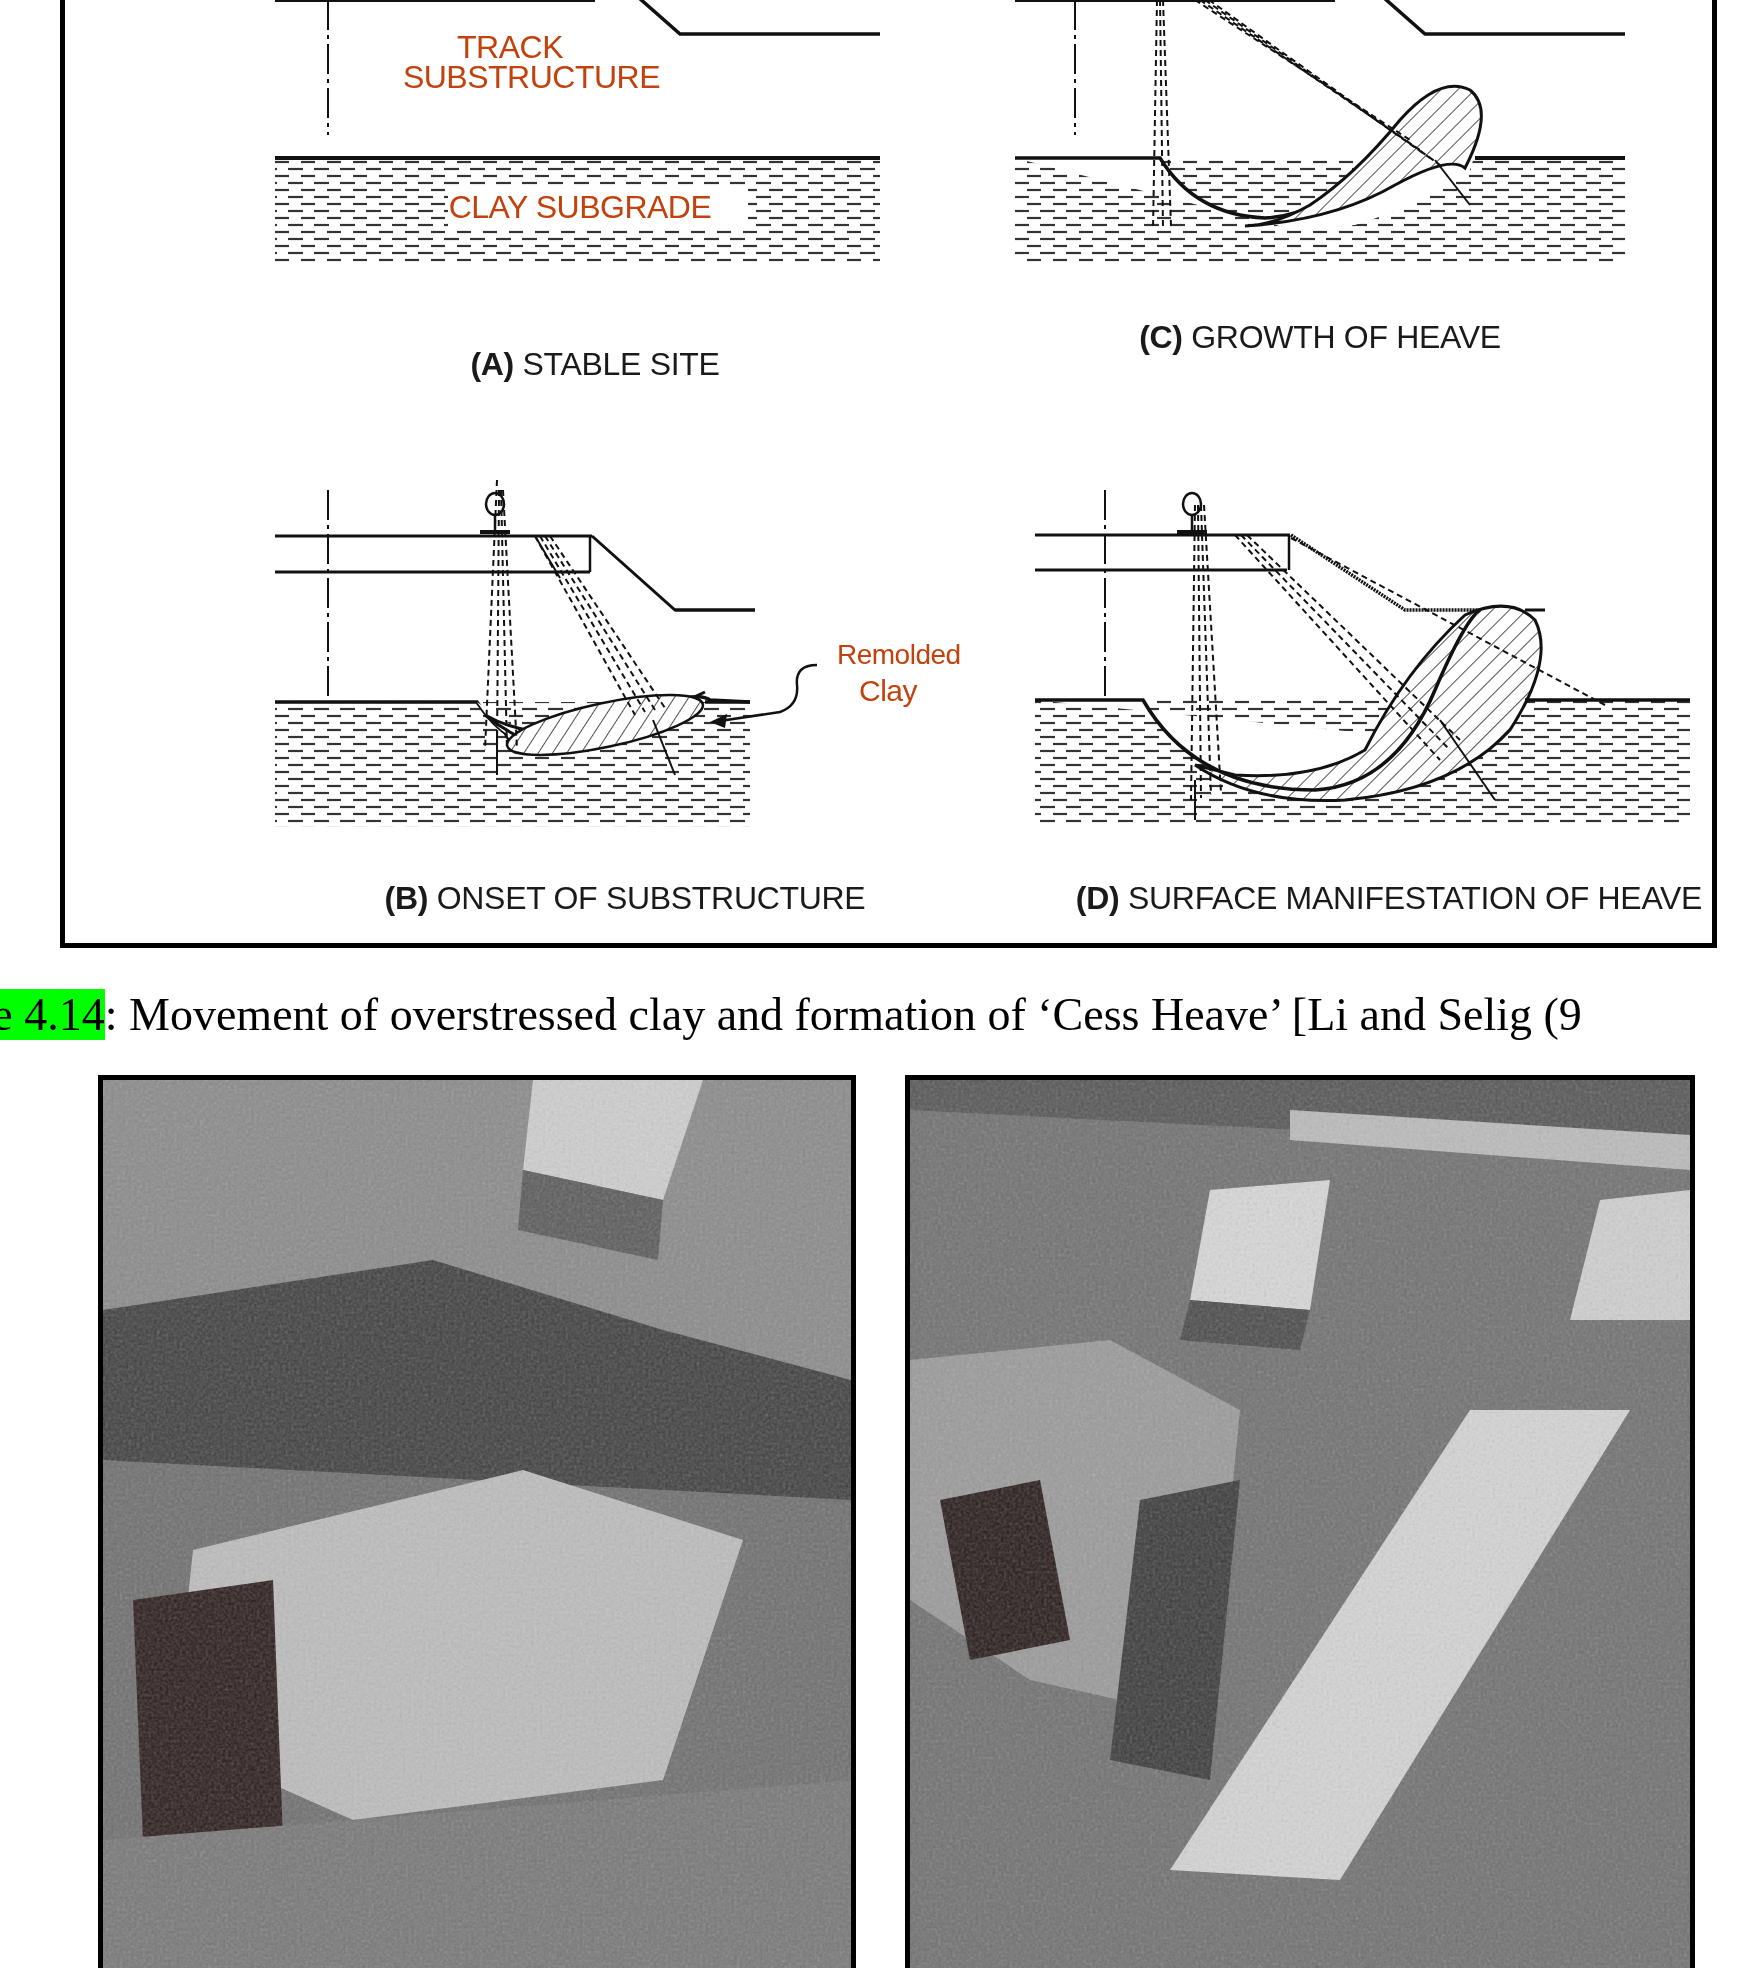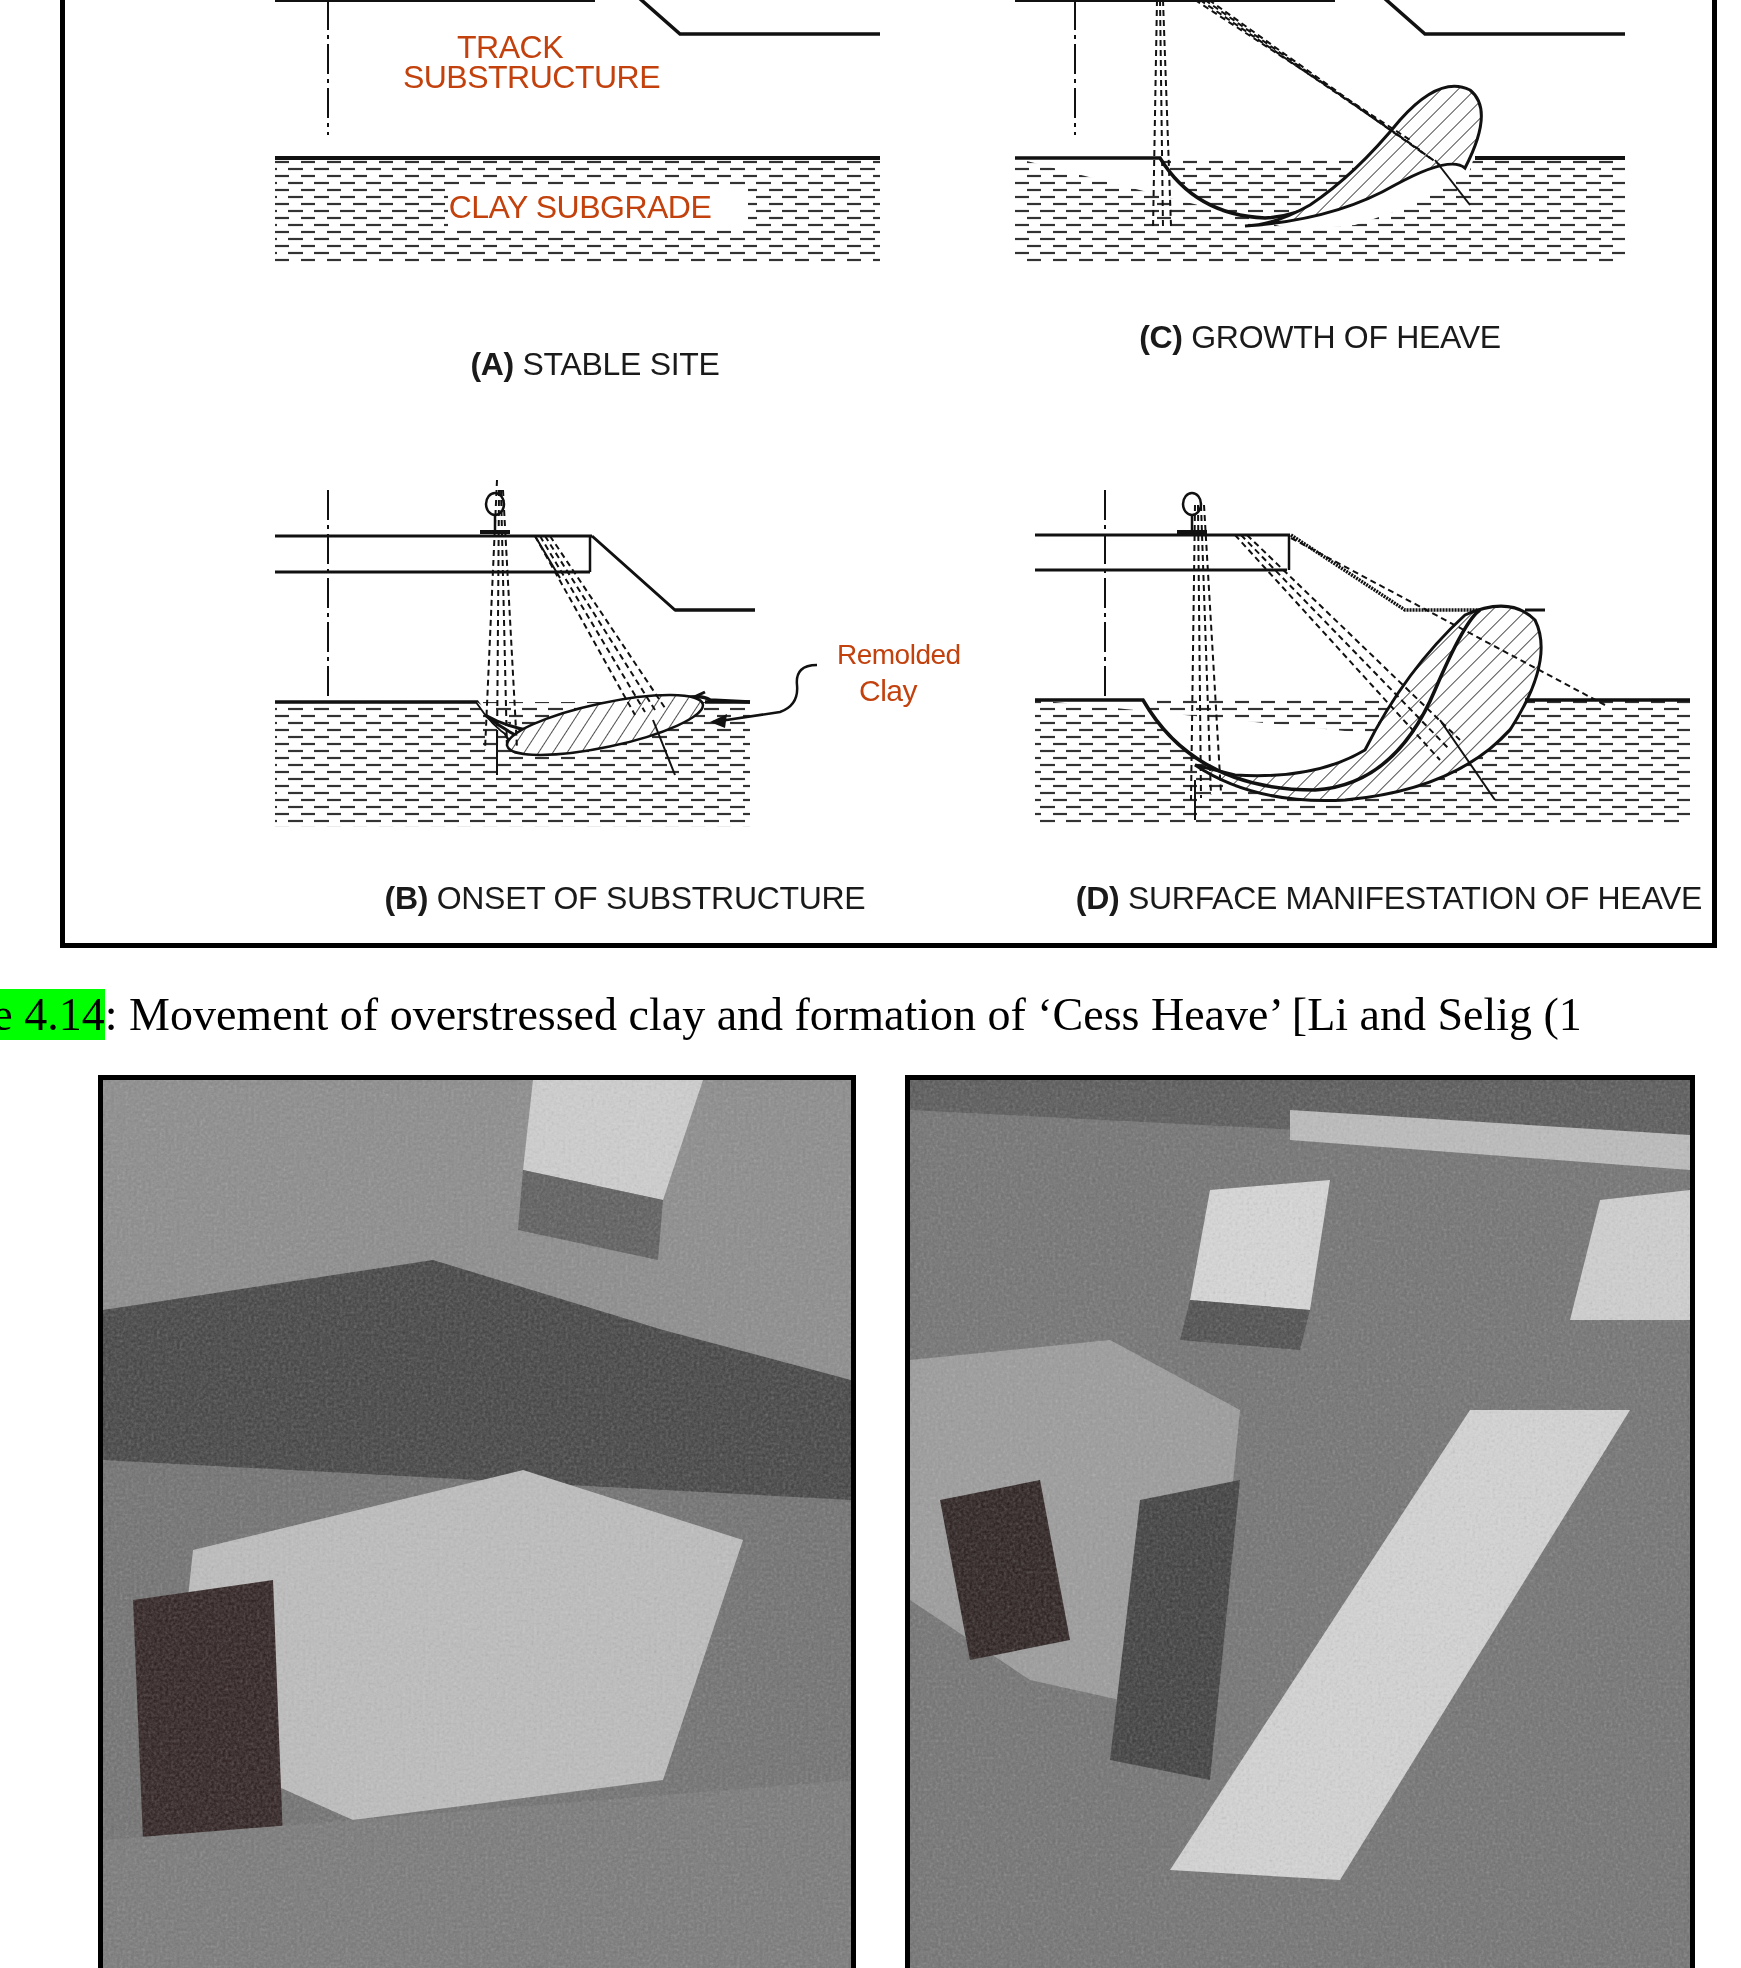--- a/index.html
+++ b/index.html
@@ -161,21 +161,21 @@
       <line x1="545" y1="260" x2="600" y2="340" stroke="#111" stroke-width="2"></line>
     </svg>
   </div>
   <div class="plabel" style="left:1324px;top:890px;">
     <b>(D)</b>
     <span>SURFACE MANIFESTATION OF HEAVE</span>
   </div>
 </div>
 
 <div class="caption">
-  <span class="hl">ure 4.14</span><span>: Movement of overstressed clay and formation of ‘Cess Heave’ [Li and Selig (1</span>
+  <span class="hl">ure 4.14</span><span>: Movement of overstressed clay and formation of ‘Cess Heave’ [Li and Selig (9</span>
 </div>
 
 <div class="photo" style="left:98px;top:1075px;width:758px;height:910px;">
   <svg width="748" height="900">
     <defs>
       <filter id="grain1" x="0" y="0" width="100%" height="100%">
         <feTurbulence type="fractalNoise" baseFrequency="0.35" numOctaves="2" seed="3" result="n"></feTurbulence>
         <feColorMatrix type="saturate" values="0"></feColorMatrix>
         <feComponentTransfer>
             <feFuncA type="linear" slope="0.55"></feFuncA>

